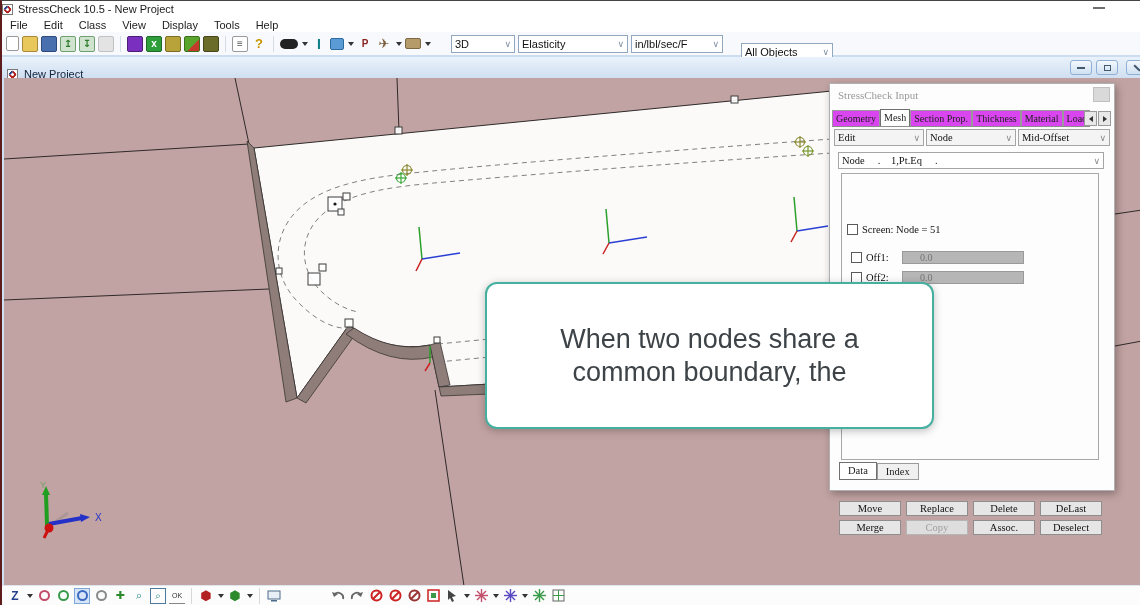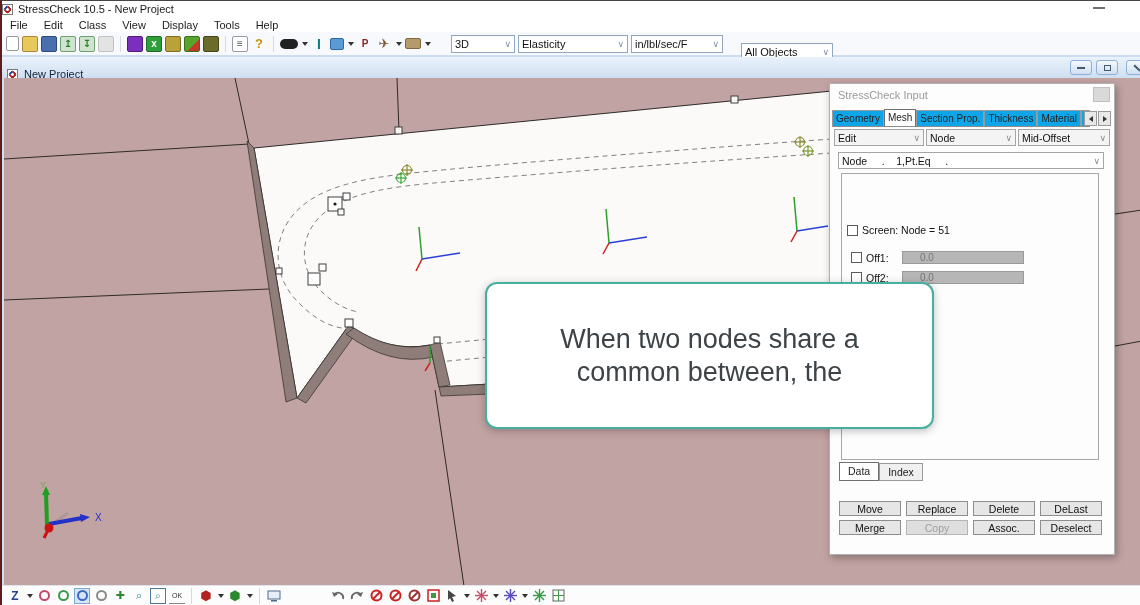--- a/index.html
+++ b/index.html
@@ -42,28 +42,28 @@
   
   .canvas-wrap { position:absolute; top:77px; left:0; width:1140px; height:508px;
     background:#c2a3a3; border-left:2px solid #cfe0f2; }
   
   .callout { position:absolute; left:483px; top:281px; width:449px; height:147px; z-index:40;
     background:#fff; border:2px solid #45b0a0; border-radius:12px;
     box-shadow:0 2px 8px rgba(0,0,0,.25); display:flex; flex-direction:column;
     align-items:center; justify-content:center; }
   .callout div { font-size:27px; line-height:33px; font-weight:500; color:#3d4347; white-space:nowrap; }
   
-  .panel { position:absolute; left:827px; top:82px; width:286px; height:472px; z-index:30;
-    background:#fdfdfd; border:1px solid #b0b0b0; box-shadow:2px 3px 8px rgba(0,0,0,.3); }
+  .panel { position:absolute; left:827px; top:82px; width:286px; height:408px; z-index:30;
+    background:#fdfdfd; border:1px solid #b0b0b0; box-shadow:2px 3px 8px rgba(0,0,0,.3);font-family:Liberation Serif, serif; }
   .panel-header { position:absolute; top:0; left:0; right:0; height:22px; display:flex; align-items:center;
     padding-left:8px; color:#9a9a9a; }
   .panel-sysbtn { position:absolute; right:4px; top:3px; width:17px; height:15px; background:#d9d9d9; border:1px solid #c0c0c0; }
   .tabstrip { position:absolute; top:24px; left:2px; width:258px; height:19px; display:flex; align-items:flex-end;
     overflow:hidden; border-bottom:1px solid #8c8c8c; }
-  .tab { font-size:10px; padding:2px 3px; background:#0ea5e9; border:1px solid #9a9a9a; border-bottom:none;
+  .tab { font-size:10px; padding:2px 3px; background:#d946ef; border:1px solid #9a9a9a; border-bottom:none;
     white-space:nowrap; color:#222; }
   .tab.active { background:#fff; border-color:#707070; position:relative; z-index:2; padding-bottom:4px; margin-bottom:-1px; }
   .tab-arrows { position:absolute; top:27px; right:3px; display:flex; gap:1px; z-index:3; }
   .tab-arrow { width:13px; height:15px; background:#e8e8e8; border:1px solid #9a9a9a; display:flex;
     align-items:center; justify-content:center; }
   .tri-l { width:0; height:0; border-top:3px solid transparent; border-bottom:3px solid transparent; border-right:4px solid #333; }
   .tri-r { width:0; height:0; border-top:3px solid transparent; border-bottom:3px solid transparent; border-left:4px solid #333; }
   .mode-row { position:absolute; top:45px; left:4px; width:278px; display:flex; gap:2px; }
   .p-select { height:17px; background:#f4f4f4; border:1px solid #a5a5a5; display:flex; align-items:center;
     justify-content:space-between; padding:0 3px; font-size:10.5px; }
@@ -275,21 +275,21 @@
     <circle cx="47" cy="527" r="4.5" fill="#cc1111"></circle>
     <line x1="47" y1="527" x2="42" y2="537" stroke="#cc1111" stroke-width="3"></line>
     <text x="38" y="487" font-size="9" fill="#2f9e2f" opacity="0.55">Y</text>
     <text x="93" y="520" font-size="10" fill="#2431c8">X</text>
   </g>
 </svg>
 </div>
 
 <div class="callout">
   <div>When two nodes share a</div>
-  <div>common between, the</div>
+  <div>common boundary, the</div>
 </div>
 
 <div class="panel">
   <div class="panel-header">
     <span>StressCheck Input</span>
     <span class="panel-sysbtn"></span>
   </div>
   <div class="tabstrip">
     <span class="tab">Geometry</span>
     <span class="tab active">Mesh</span>

